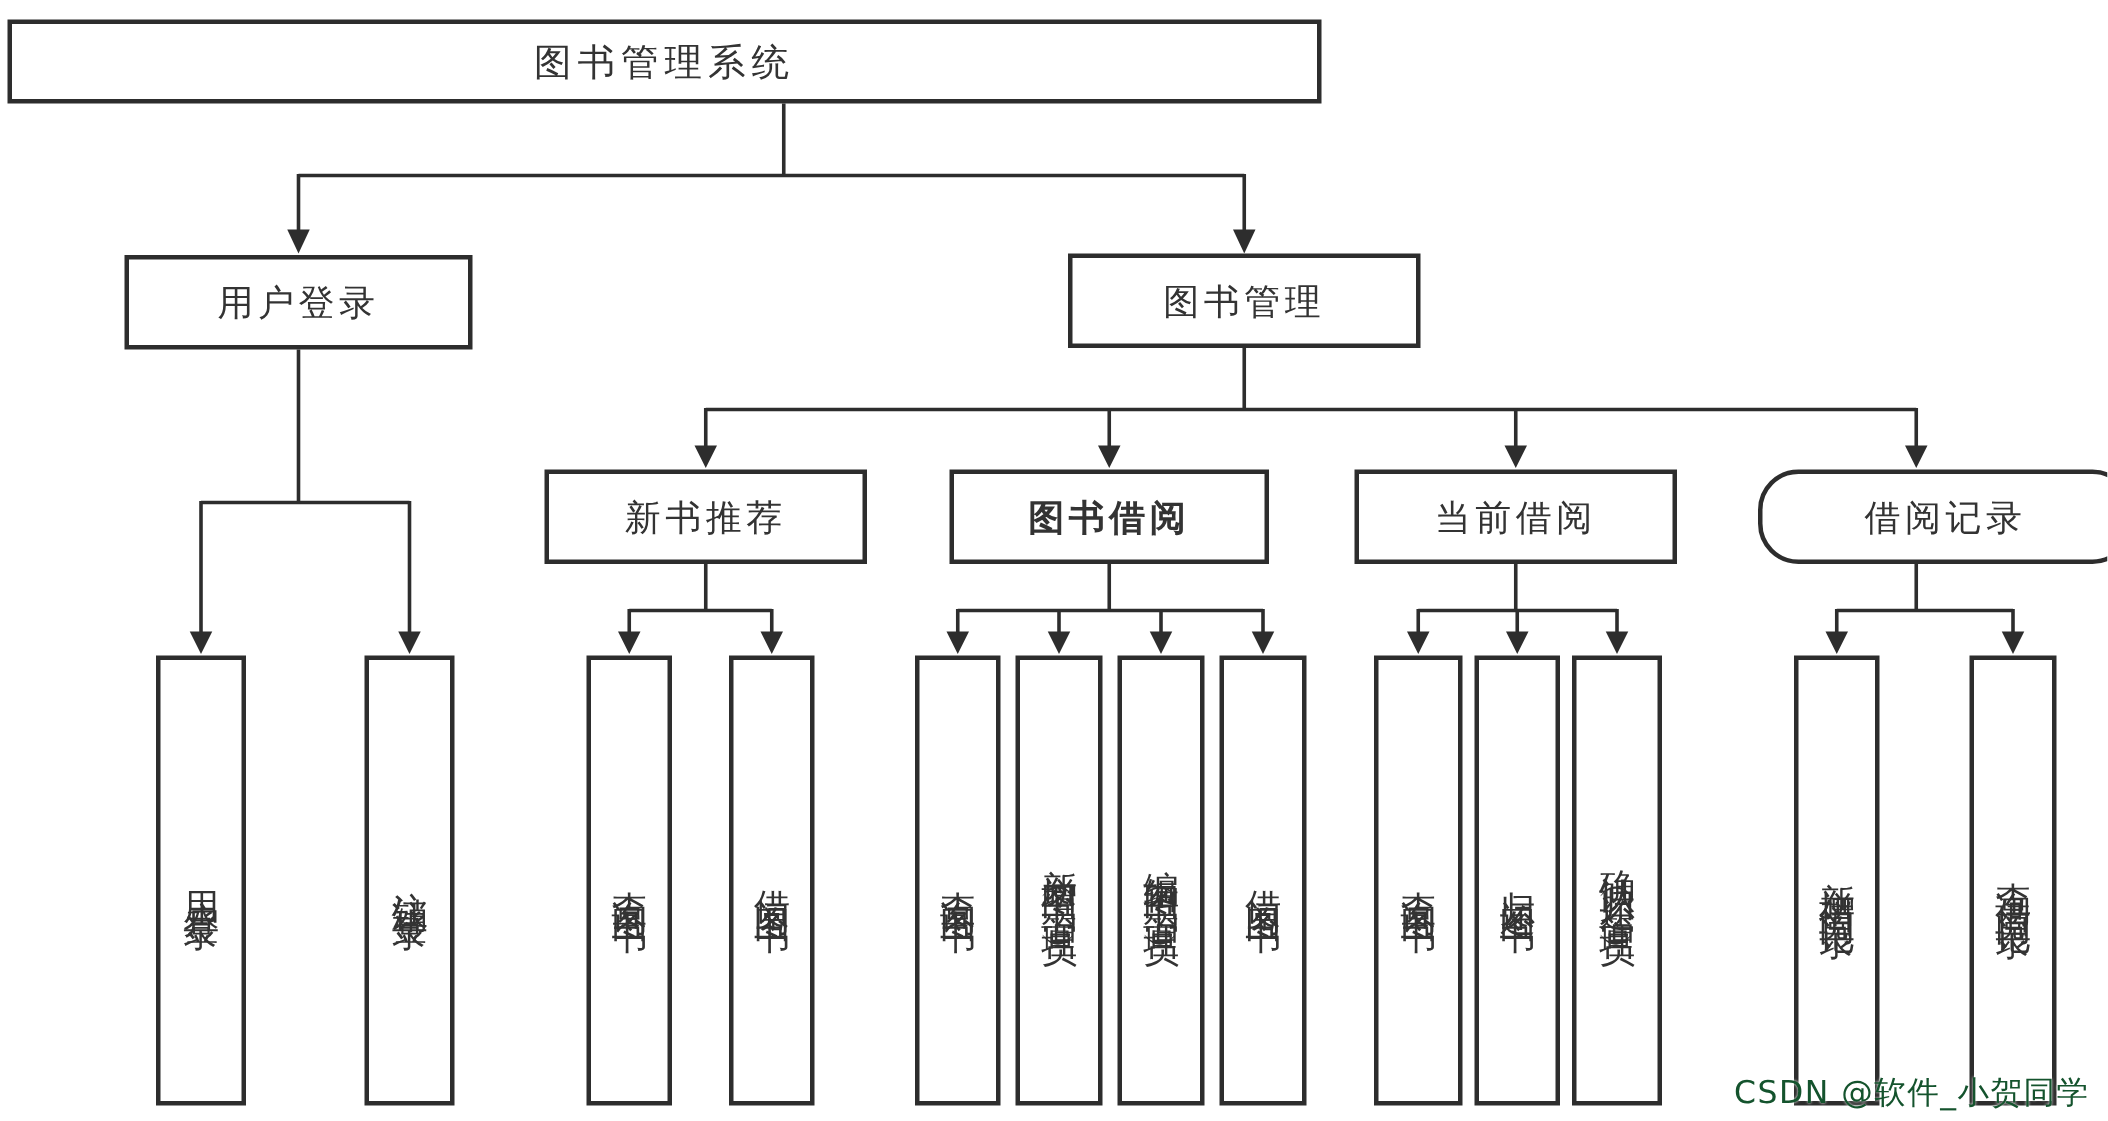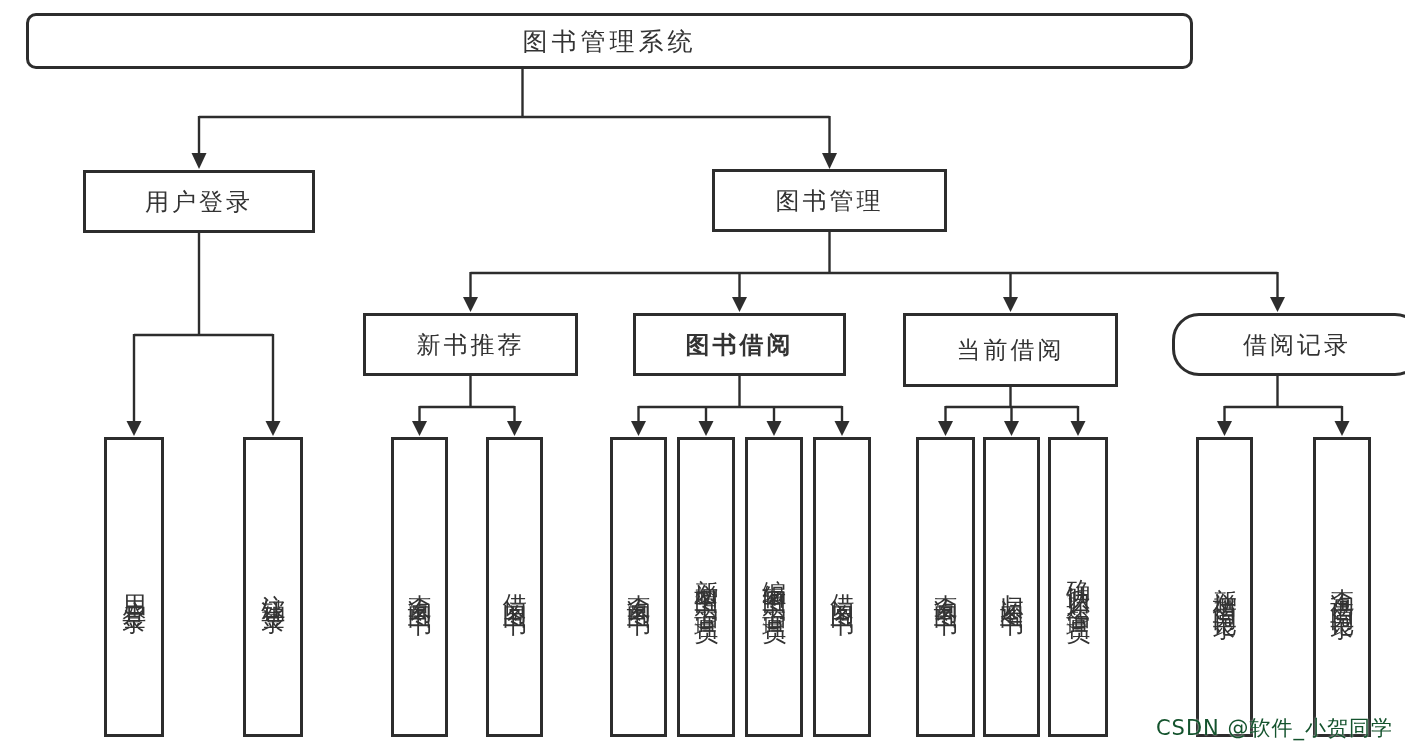--- a/index.html
+++ b/index.html
@@ -56,28 +56,28 @@
     right: 12px;
     bottom: 5px;
     color: #14532d;
     font-size: 21px;
     letter-spacing: 1px;
     z-index: 5;
     text-shadow: 0 0 2px #ffffff;
   }
 
   
-  #n-root { left: 26px;  top: 13px;  width: 1167px; height: 56px; border-radius: 10px; }
+  #n-root { left: 5px;  top: 13px;  width: 876px; height: 56px; }
 
   #n-l2-0 { left: 83px;  top: 170px; width: 232px; height: 63px; }
   #n-l2-1 { left: 712px; top: 169px; width: 235px; height: 63px; }
 
   #n-l3-0 { left: 363px;  top: 313px; width: 215px; height: 63px; }
   #n-l3-1 { left: 633px;  top: 313px; width: 213px; height: 63px; font-weight: bold; }
-  #n-l3-2 { left: 903px;  top: 313px; width: 215px; height: 74px; }
+  #n-l3-2 { left: 903px;  top: 313px; width: 215px; height: 63px; }
   #n-l3-3 { left: 1172px; top: 313px; width: 250px; height: 63px; border-radius: 27px; }
 
   .leaf { top: 437px; height: 300px; }
   #n-lf-0  { left: 104px;  width: 60px; }
   #n-lf-1  { left: 243px;  width: 60px; }
   #n-lf-2  { left: 391px;  width: 57px; }
   #n-lf-3  { left: 486px;  width: 57px; }
   #n-lf-4  { left: 610px;  width: 57px; }
   #n-lf-5  { left: 677px;  width: 58px; }
   #n-lf-6  { left: 745px;  width: 58px; }

